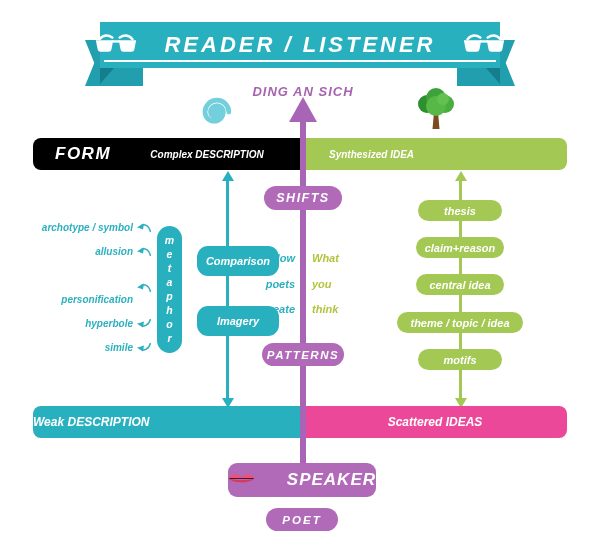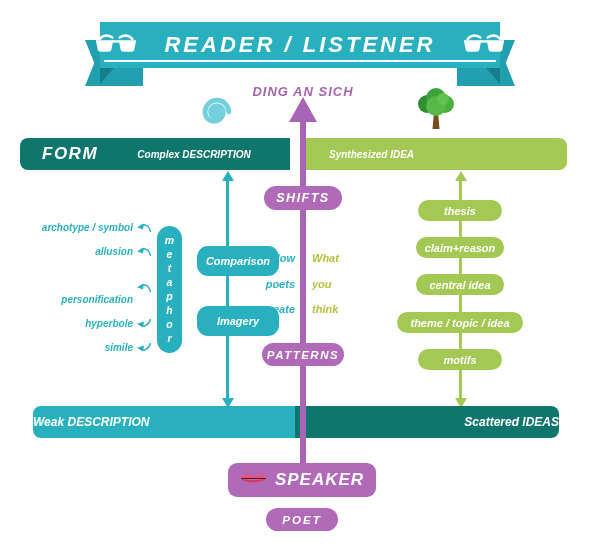--- a/index.html
+++ b/index.html
@@ -31,24 +31,24 @@
   .vline.green  { left:459px; top:180px; width:3px; height:220px; background:#a3c853; }
   .arrowhead { position:absolute; width:0; height:0; }
   .ah-purple-up { left:289px; top:97px; border-left:14px solid transparent; border-right:14px solid transparent; border-bottom:25px solid #a965b5; z-index:3; }
   .ah-teal-up    { left:221.5px; top:171px; border-left:6px solid transparent; border-right:6px solid transparent; border-bottom:10px solid #29b0bf; }
   .ah-teal-down  { left:221.5px; top:398px; border-left:6px solid transparent; border-right:6px solid transparent; border-top:10px solid #29b0bf; }
   .ah-green-up   { left:454.5px; top:171px; border-left:6px solid transparent; border-right:6px solid transparent; border-bottom:10px solid #a3c853; }
   .ah-green-down { left:454.5px; top:398px; border-left:6px solid transparent; border-right:6px solid transparent; border-top:10px solid #a3c853; }
 
   
   .bar { position:absolute; height:32px; display:flex; align-items:center; z-index:2; color:#fff; }
-  .bar-form    { left:20px;  top:138px; width:270px; background:#0f766e; border-radius:8px 0 0 8px; }
+  .bar-form    { left:33px;  top:138px; width:270px; background:#000000; border-radius:8px 0 0 8px; }
   .bar-meaning { left:303px; top:138px; width:264px; background:#a3c853; border-radius:0 8px 8px 0; }
   .bar-weak      { left:33px;  top:406px; width:270px; background:#29b0bf; border-radius:8px 0 0 8px; }
-  .bar-scattered { left:295px; top:406px; width:264px; background:#0f766e; border-radius:0 8px 8px 0; justify-content:flex-end; }
+  .bar-scattered { left:303px; top:406px; width:264px; background:#ec4899; border-radius:0 8px 8px 0; justify-content:center; }
   .bar-header { font-size:17px; font-weight:bold; letter-spacing:1.5px; margin-left:22px; }
   .bar-sub    { font-size:10px; font-weight:bold; }
   .bar-form .bar-sub { flex:1; text-align:center; }
   .bar-meaning .bar-sub { margin-left:26px; }
   .bar-bottom-label { font-size:12px; font-weight:bold; }
 
   
   .pill { position:absolute; display:flex; align-items:center; justify-content:center;
           color:#fff; font-weight:bold; z-index:4; }
   .pill-shifts   { left:264px; top:186px; width:78px; height:24px; background:#b06ab8; border-radius:12px; font-size:12.5px; letter-spacing:1.5px; }
@@ -78,21 +78,21 @@
   .pill-green { position:absolute; height:21px; background:#a3c853; border-radius:11px;
                 display:flex; align-items:center; justify-content:center; color:#fff; font-size:11px; font-weight:bold; z-index:2; }
   .pg-0 { left:418px; top:200px; width:84px; }
   .pg-1 { left:416px; top:237px; width:88px; }
   .pg-2 { left:416px; top:274px; width:88px; }
   .pg-3 { left:397px; top:312px; width:126px; }
   .pg-4 { left:418px; top:349px; width:84px; }
 
   
   .speaker-badge { position:absolute; left:228px; top:463px; width:148px; height:34px; background:#b06ab8;
-                   border-radius:9px; display:flex; align-items:center; justify-content:center; gap:8px; z-index:4; }
+                   border-radius:9px; display:flex; align-items:center; justify-content:space-between; gap:8px; z-index:4; }
   .speaker-label { color:#fff; font-size:17px; font-weight:bold; letter-spacing:1px; }
   .poet-pill { position:absolute; left:266px; top:508px; width:72px; height:23px; background:#b06ab8; border-radius:12px;
                display:flex; align-items:center; justify-content:center; color:#fff; font-size:11.5px; font-weight:bold; letter-spacing:2px; z-index:4; }
 </style>
 </head>
 <body>
 
 <div class="stage">
 
   <div class="ribbon-end left"></div>

